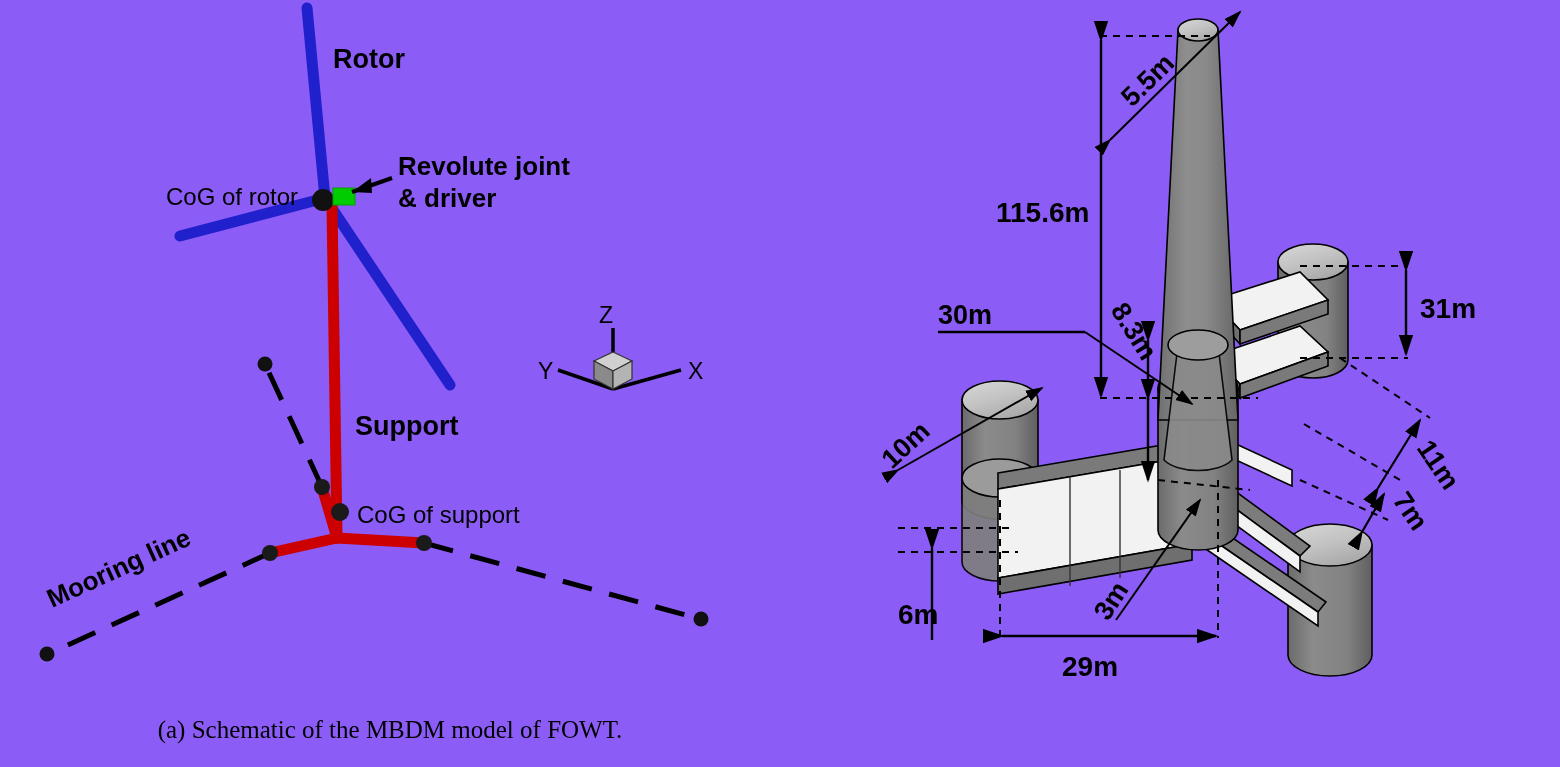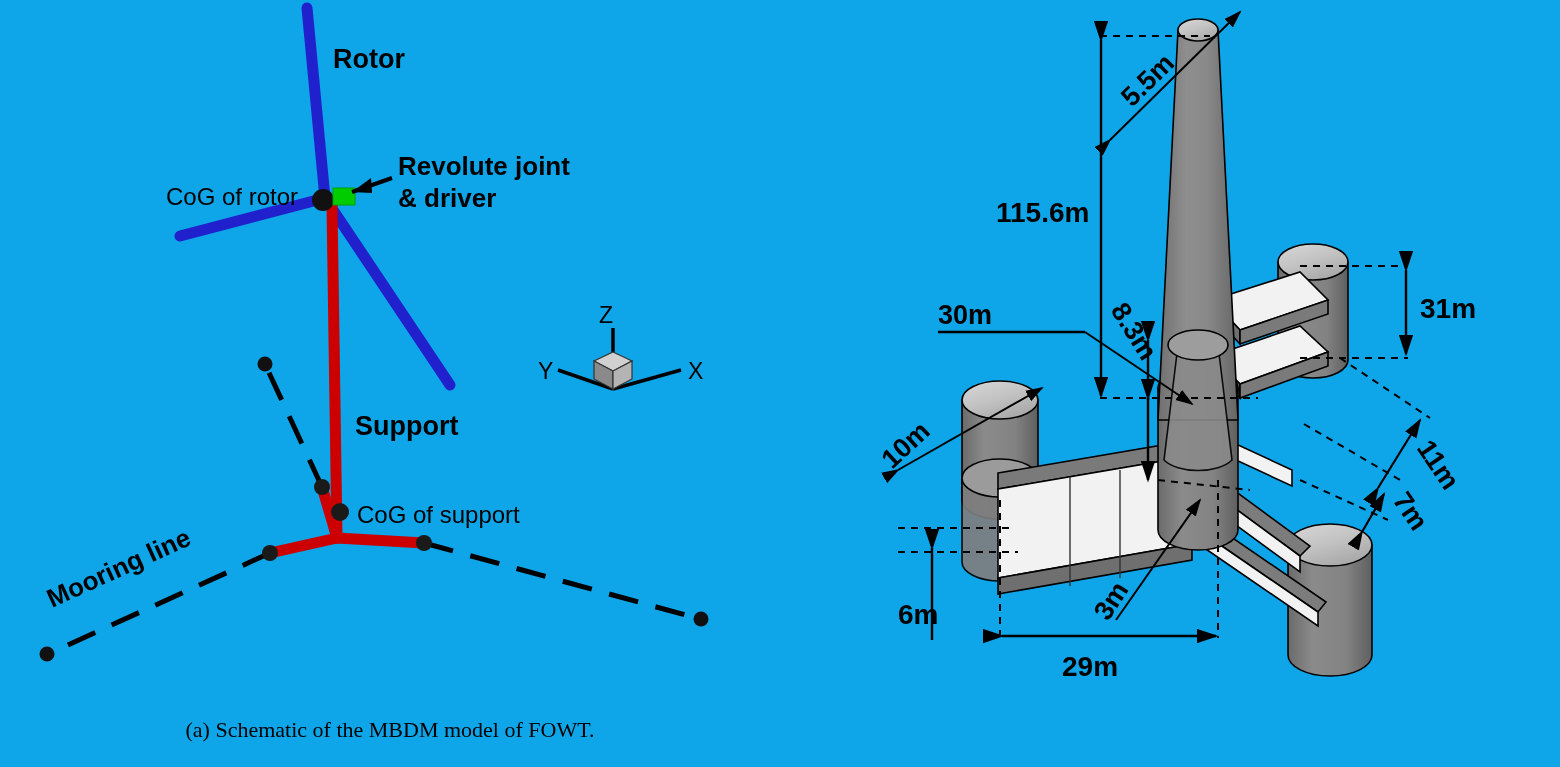--- a/index.html
+++ b/index.html
@@ -1,25 +1,25 @@
 <!DOCTYPE html>
 <html><head>
 <meta charset="utf-8">
 <title>FOWT MBDM schematic and dimensions</title>
 <style>
   html,body{margin:0;padding:0;background:#ffffff;}
   body{width:1560px;height:767px;font-family:"Liberation Sans",sans-serif;overflow:hidden;}
-  #figure{position:relative;width:1560px;height:767px;background:#0ea5e9;}
+  #figure{position:relative;width:1560px;height:767px;background:#8b5cf6;}
   .panel{position:absolute;top:0;height:690px;}
   #panel-a{left:0;width:780px;}
   #panel-b{left:780px;width:780px;}
   svg{display:block;}
   .caption{
     position:absolute;bottom:8px;height:58px;line-height:58px;
-    font-family:"Liberation Serif",serif;font-size:22px;color:#000;
+    font-family:"Liberation Serif",serif;font-size:25px;color:#000;
     text-align:center;white-space:nowrap;
   }
   #caption-a{left:0;width:780px;}
   #caption-b{left:780px;width:780px;}
   .lbl-bold{font-family:"Liberation Sans",sans-serif;font-weight:bold;fill:#000;}
   .lbl-reg{font-family:"Liberation Sans",sans-serif;font-weight:normal;fill:#000;}
   .dim{font-family:"Liberation Sans",sans-serif;font-weight:bold;fill:#000;}
 </style>
 </head>
 <body>

